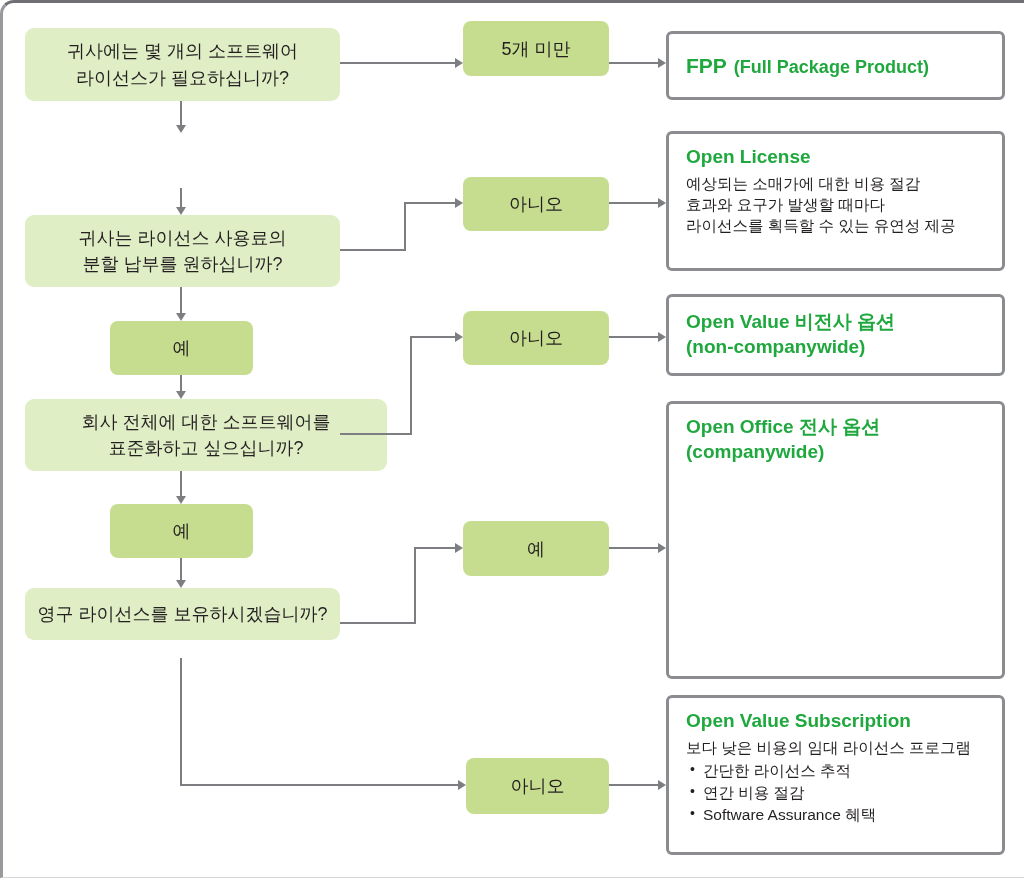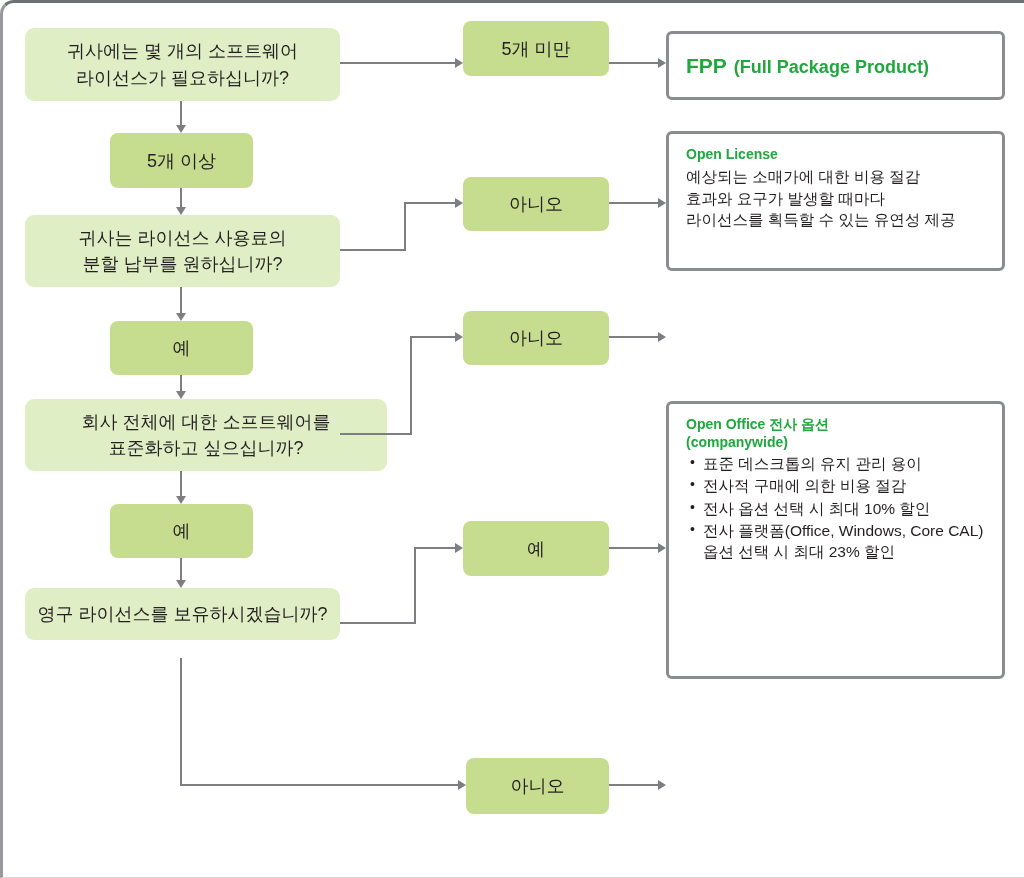--- a/index.html
+++ b/index.html
@@ -49,21 +49,21 @@
     position: absolute;
     background: #ffffff;
     border: 3px solid #8a8c8f;
     border-radius: 6px;
     padding: 11px 17px;
   }
   .rbox.center { display: flex; align-items: center; }
   .rtitle {
     color: #1fa83e;
     font-weight: bold;
-    font-size: 14px;
+    font-size: 19px;
     line-height: 1.3;
     white-space: pre-line;
   }
   .fpp-main { font-size: 21px; color: #1fa83e; font-weight: bold; }
   .fpp-sub  { font-size: 18px; color: #1fa83e; font-weight: bold; margin-left: 7px; }
   .rbody {
     font-size: 15.5px;
     line-height: 1.38;
     white-space: pre-line;
     margin-top: 3px;
@@ -111,21 +111,20 @@
   <div class="qbox" style="left:22px; top:212px; width:315px; height:72px;">귀사는 라이선스 사용료의
 분할 납부를 원하십니까?</div>
 
   <div class="qbox" style="left:22px; top:396px; width:362px; height:72px;">회사 전체에 대한 소프트웨어를
 표준화하고 싶으십니까?</div>
 
   <div class="qbox" style="left:22px; top:585px; width:315px; height:52px;">영구 라이선스를 보유하시겠습니까?</div>
 
   <div class="abox" style="left:460px; top:18px; width:146px; height:55px;">5개 미만</div>
 
-  <div class="abox" style="left:107px; top:130px; width:143px; height:55px;">5개 이상</div>
 
   <div class="abox" style="left:460px; top:174px; width:146px; height:54px;">아니오</div>
 
   <div class="abox" style="left:107px; top:318px; width:143px; height:54px;">예</div>
 
   <div class="abox" style="left:460px; top:308px; width:146px; height:54px;">아니오</div>
 
   <div class="abox" style="left:107px; top:501px; width:143px; height:54px;">예</div>
 
   <div class="abox" style="left:460px; top:518px; width:146px; height:55px;">예</div>
@@ -138,32 +137,39 @@
     </div>
   </div>
 
   <div class="rbox" style="left:663px; top:128px; width:339px; height:140px;">
     <div class="rtitle">Open License</div>
     <div class="rbody">예상되는 소매가에 대한 비용 절감
 효과와 요구가 발생할 때마다
 라이선스를 획득할 수 있는 유연성 제공</div>
   </div>
 
+  <div class="rbox center" style="left:663px; top:291px; width:339px; height:82px;">
+    <div class="rtitle">Open Value 비전사 옵션
+(non-companywide)</div>
+  </div>
 
   <div class="rbox" style="left:663px; top:398px; width:339px; height:278px;">
     <div class="rtitle">Open Office 전사 옵션
 (companywide)</div>
+  </div>
+
+  <div class="rbox" style="left:663px; top:692px; width:339px; height:160px;">
+    <div class="rtitle">Open Value Subscription</div>
+    <div class="rbody">보다 낮은 비용의 임대 라이선스 프로그램</div>
     <ul class="rlist">
-      <li>표준 데스크톱의 유지 관리 용이</li>
-      <li>전사적 구매에 의한 비용 절감</li>
-      <li>전사 옵션 선택 시 최대 10% 할인</li>
-      <li>전사 플랫폼(Office, Windows, Core CAL) 옵션 선택 시 최대 23% 할인</li>
+      <li>간단한 라이선스 추적</li>
+      <li>연간 비용 절감</li>
+      <li>Software Assurance 혜택</li>
     </ul>
   </div>
-
 
   <div class="hline" style="left:337px; top:59px;  width:117px;"></div>
   <div class="hline" style="left:606px; top:59px;  width:50px;"></div>
   <div class="hline" style="left:402px; top:199px; width:52px;"></div>
   <div class="hline" style="left:606px; top:199px; width:50px;"></div>
   <div class="hline" style="left:337px; top:246px; width:66px;"></div>
   <div class="hline" style="left:408px; top:333px; width:46px;"></div>
   <div class="hline" style="left:606px; top:333px; width:50px;"></div>
   <div class="hline" style="left:337px; top:430px; width:72px;"></div>
   <div class="hline" style="left:412px; top:544px; width:42px;"></div>

